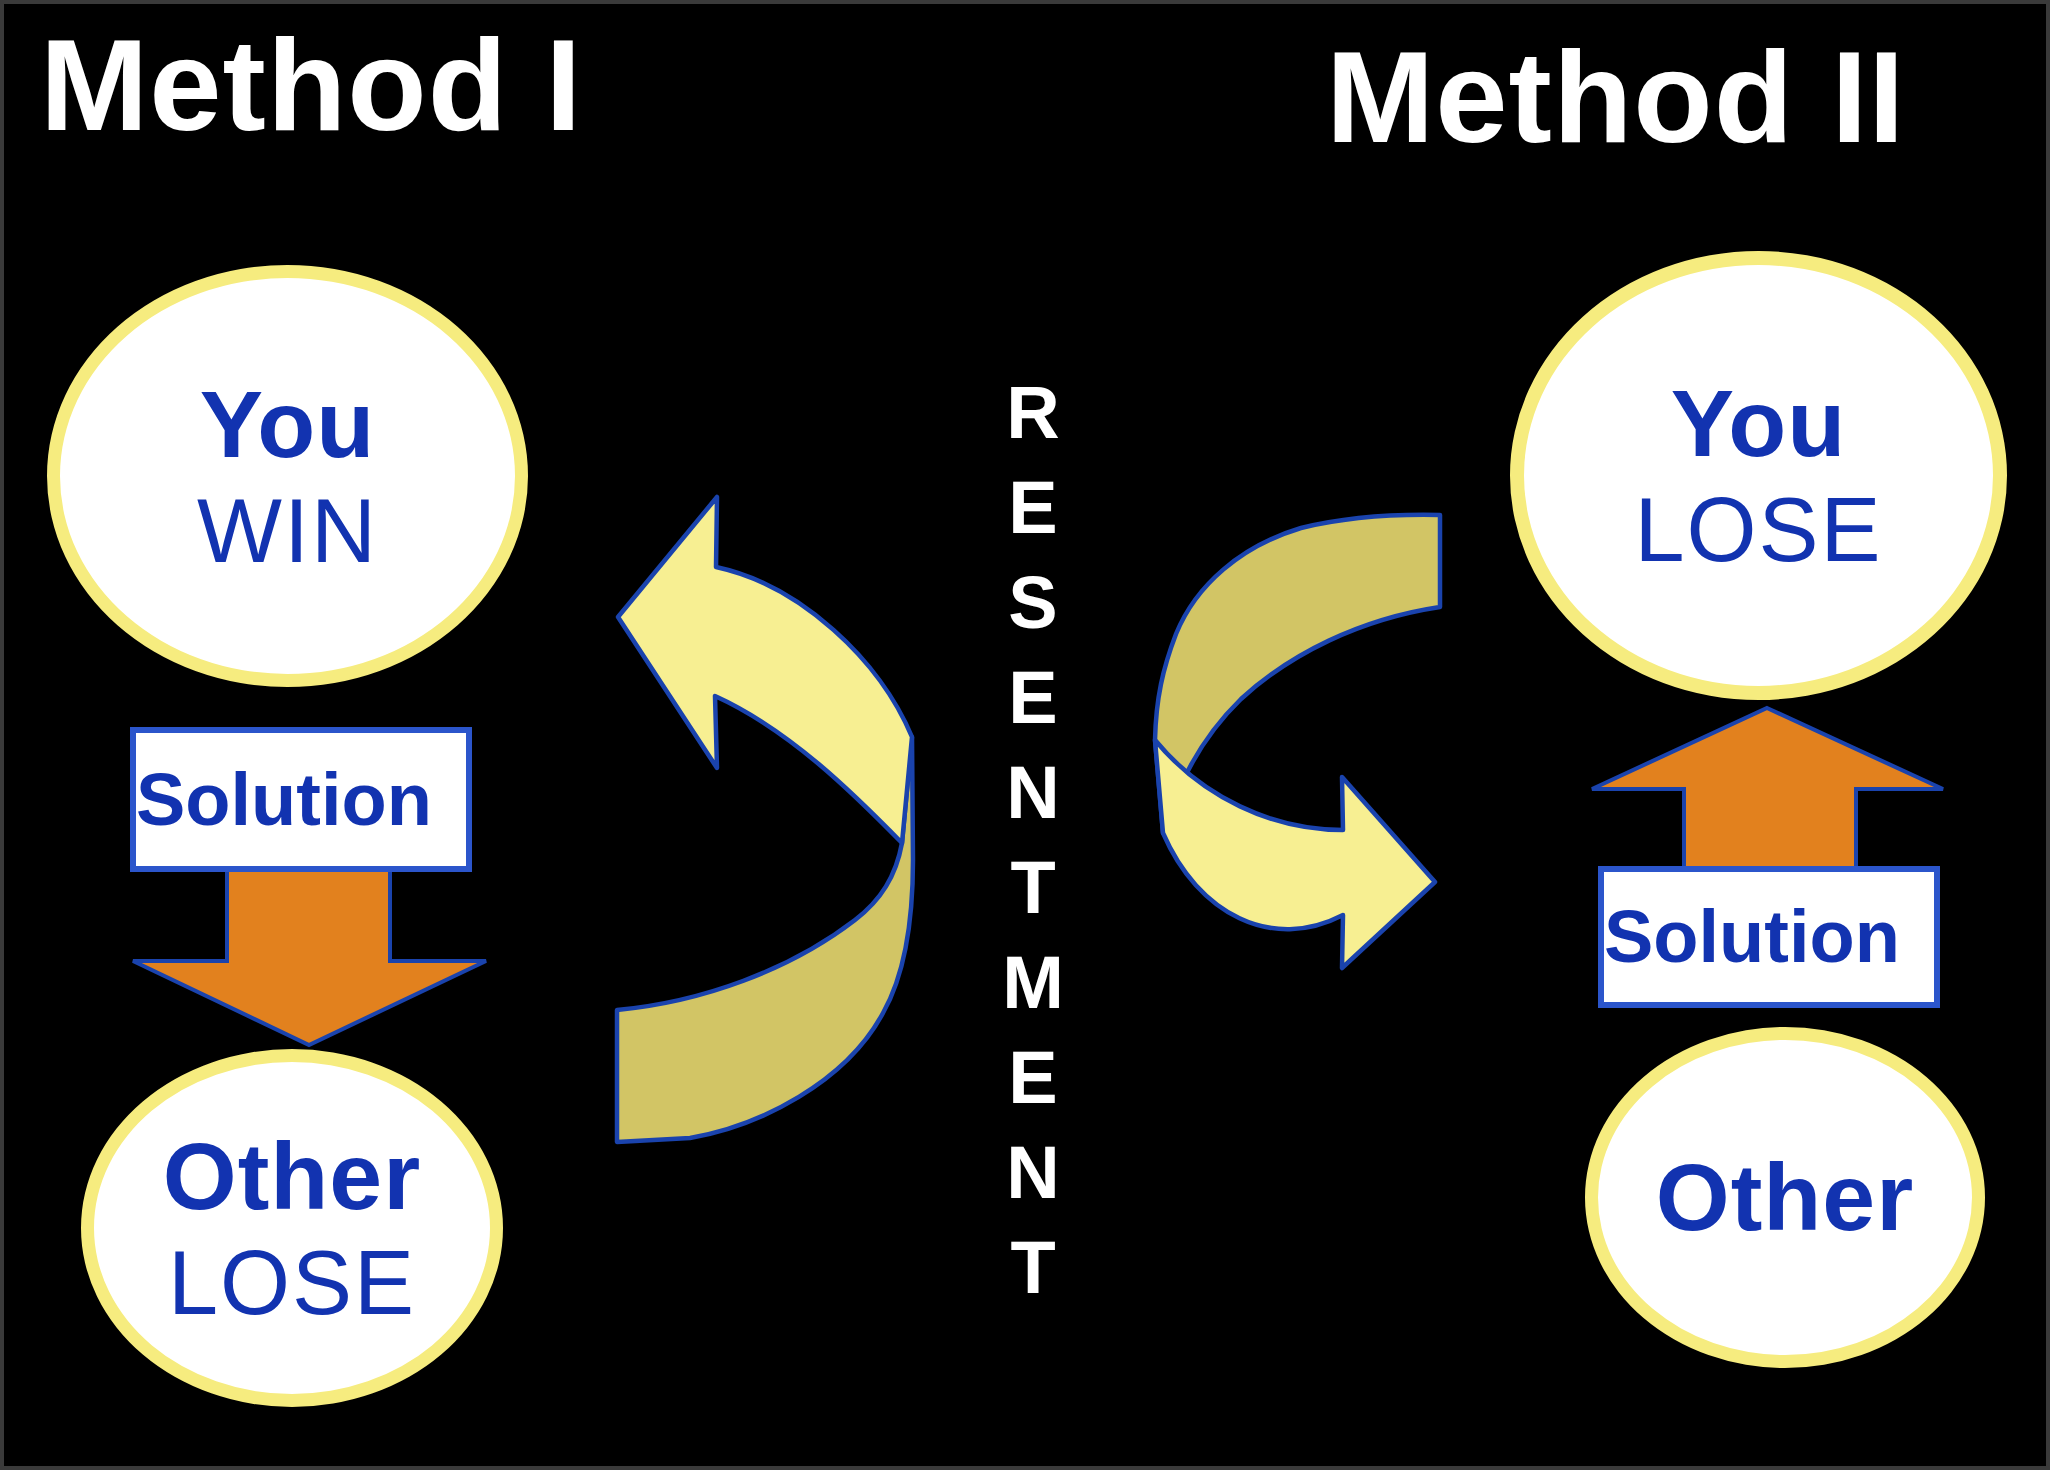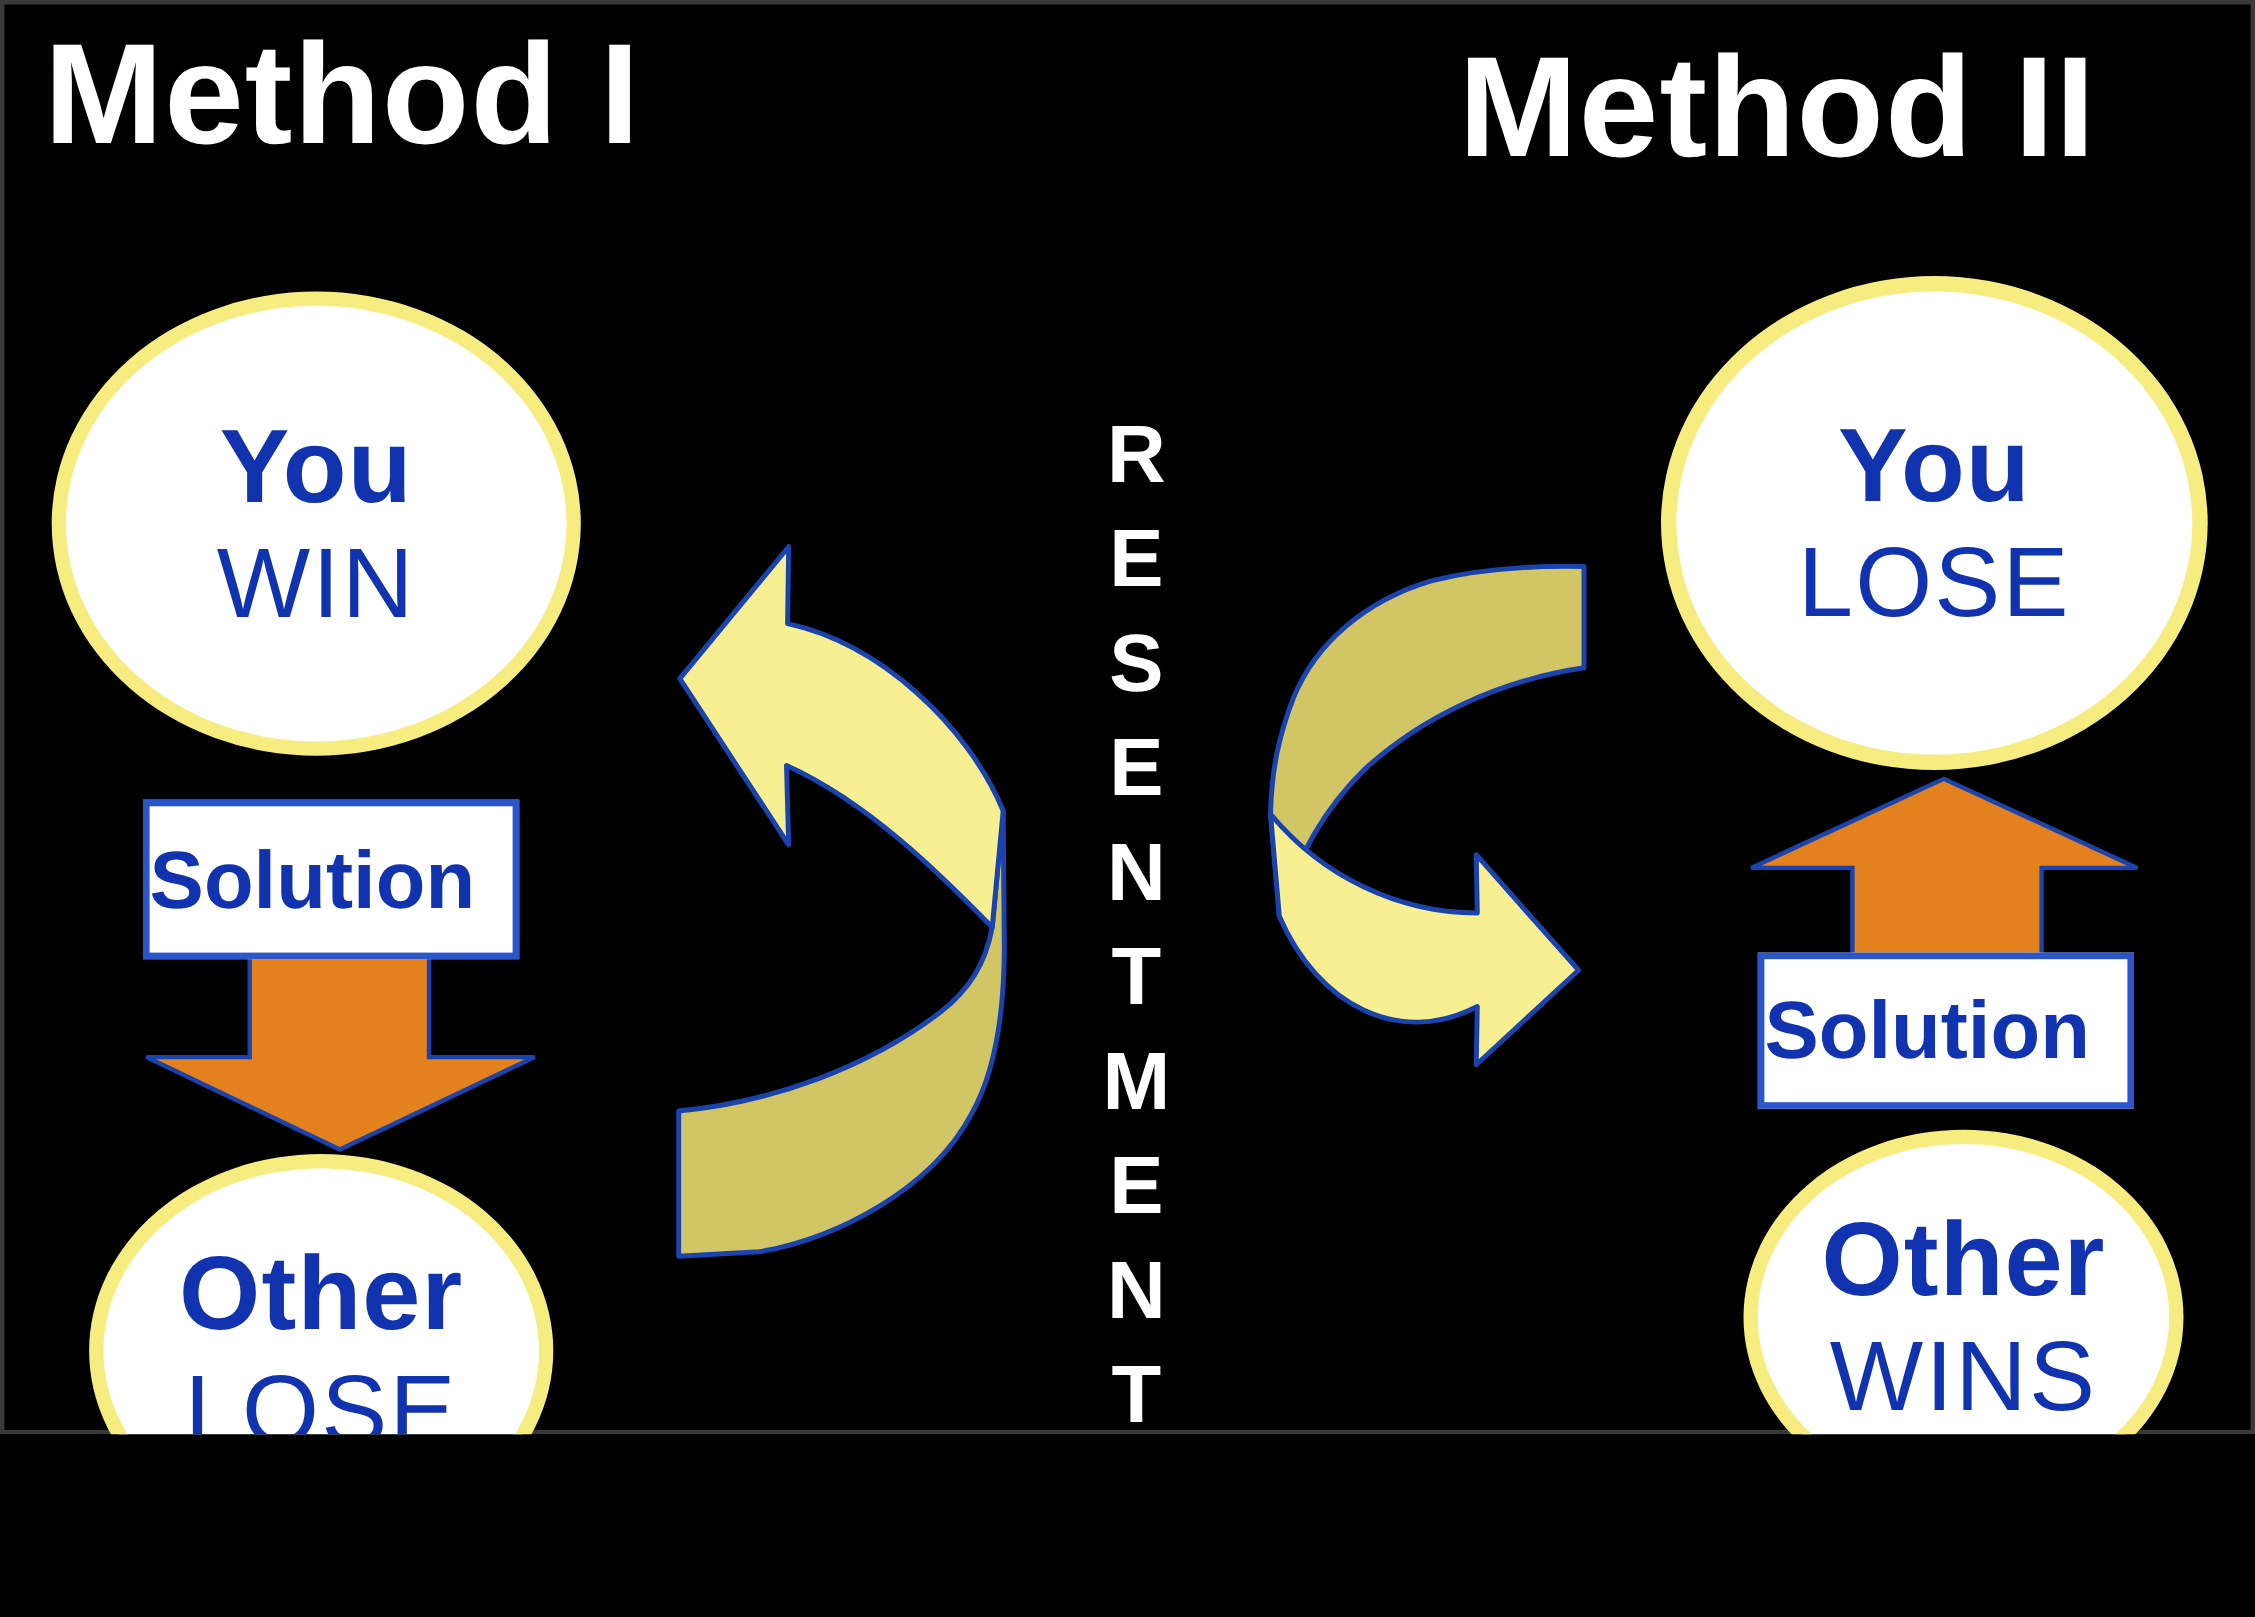--- a/index.html
+++ b/index.html
@@ -1,18 +1,18 @@
 <!DOCTYPE html>
 <html style="--bg: #000000; --frame: #3a3a3a; --white: #ffffff; --ellipse-yellow: #f6ec7f; --arrow-yellow: #f7ef92; --arrow-olive: #d2c565; --outline-blue: #1a43ad; --box-border: #2b55cb; --text-blue: #1233b0; --orange: #e2811e;"><head>
 <meta charset="utf-8">
 <style>
   html,body{margin:0;padding:0;background:#000;}
   .stage{
     position:relative;
-    width:2050px;height:1304px;
+    width:2050px;height:1470px;
     background:var(--bg,#000);
     overflow:hidden;
     font-family:"Liberation Sans", sans-serif;
     box-shadow: inset 0 0 0 4px var(--frame,#3a3a3a);
   }
   .title{
     position:absolute;
     margin:0;
     font-size:130px;
     font-weight:bold;
@@ -106,21 +106,20 @@
     <div class="l2">LOSE</div>
   </div>
 
   <div class="ellipse e3">
     <div class="l1">You</div>
     <div class="l2">LOSE</div>
   </div>
 
   <div class="ellipse e4">
     <div class="l1">Other</div>
-    <div class="l2">WINS</div>
   </div>
 
   <svg class="art" viewBox="0 0 2050 1470" aria-hidden="true">
 
     <g>
       <path class="olive" d="M 902 843 L 912 737 L 913 860
         C 913 922 904 976 883 1013
         C 846 1082 760 1126 690 1138
         L 617 1142 L 617 1010
         C 702 1002 790 970 855 920

